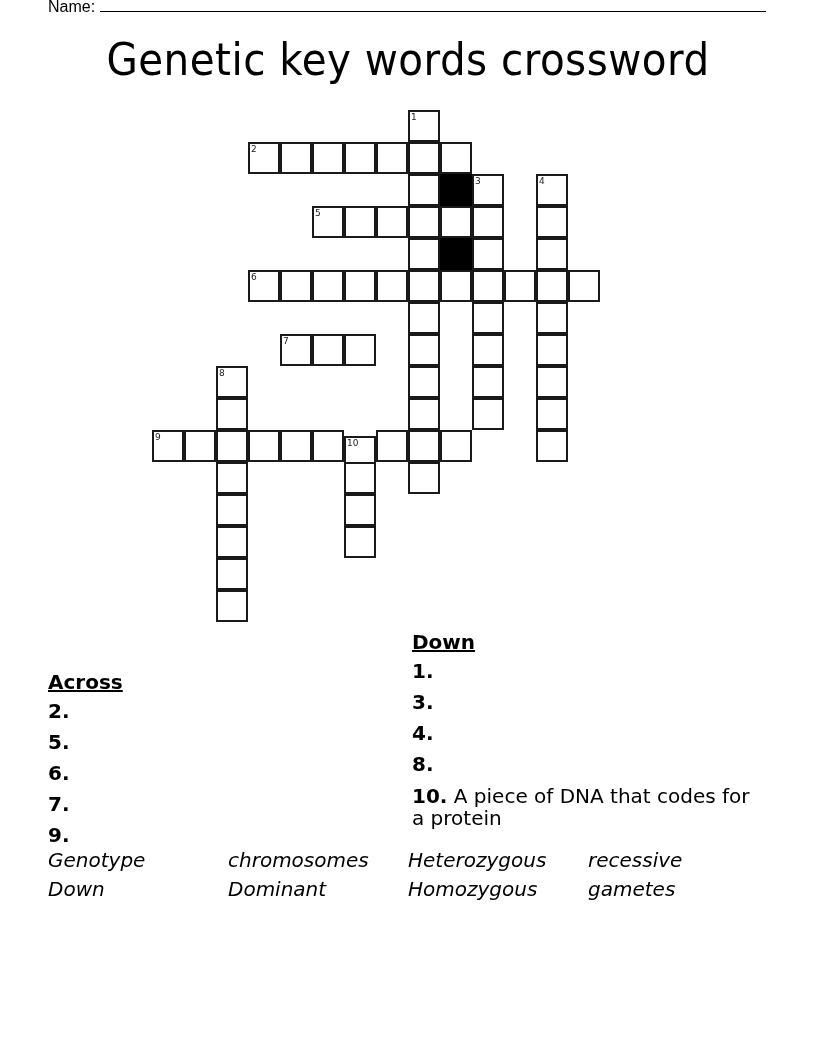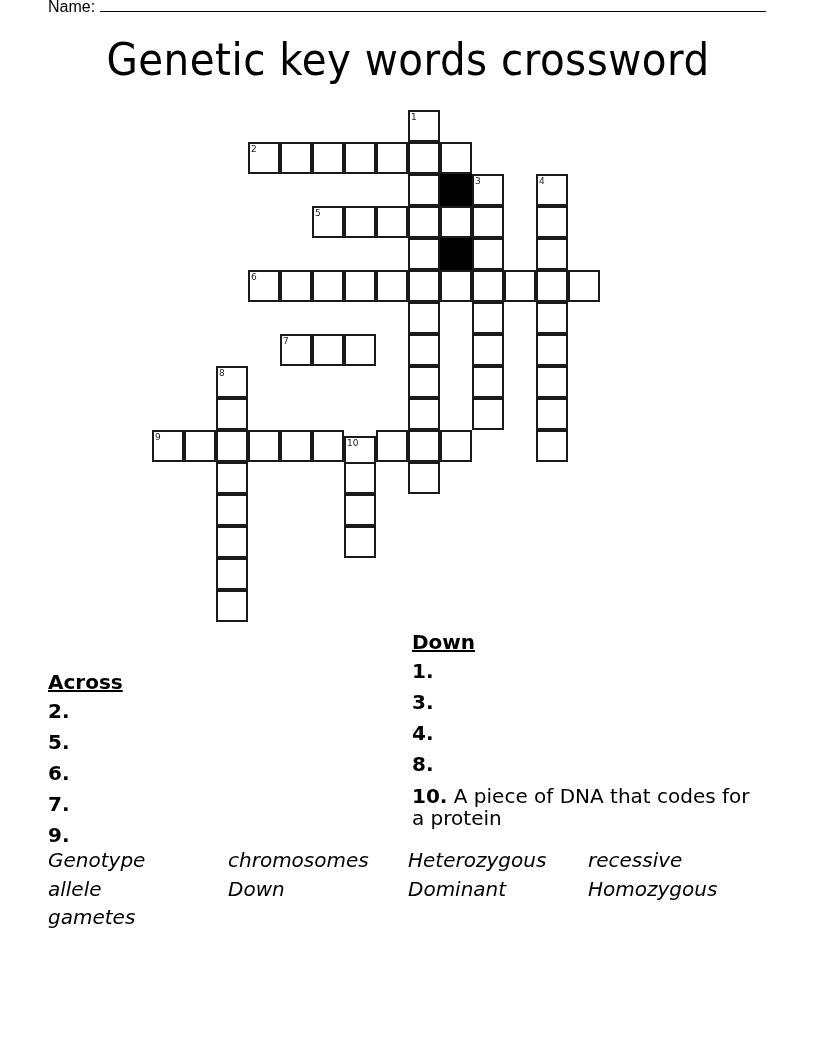--- a/index.html
+++ b/index.html
@@ -158,19 +158,18 @@
   <div class="clue"><span class="n">8.</span><span class="t"></span></div>
   <div class="clue wrap"><span class="n">10.</span><span class="t"> A piece of DNA that codes for a protein</span></div>
 </div>
 
 <div class="bank">
   <div class="bank-grid" id="bank-grid">
     <div>Genotype</div>
     <div>chromosomes</div>
     <div>Heterozygous</div>
     <div>recessive</div>
-    <div>allele</div>
     <div>Down</div>
     <div>Dominant</div>
     <div>Homozygous</div>
     <div>gametes</div>
   </div>
 </div>
 
 </body></html>

